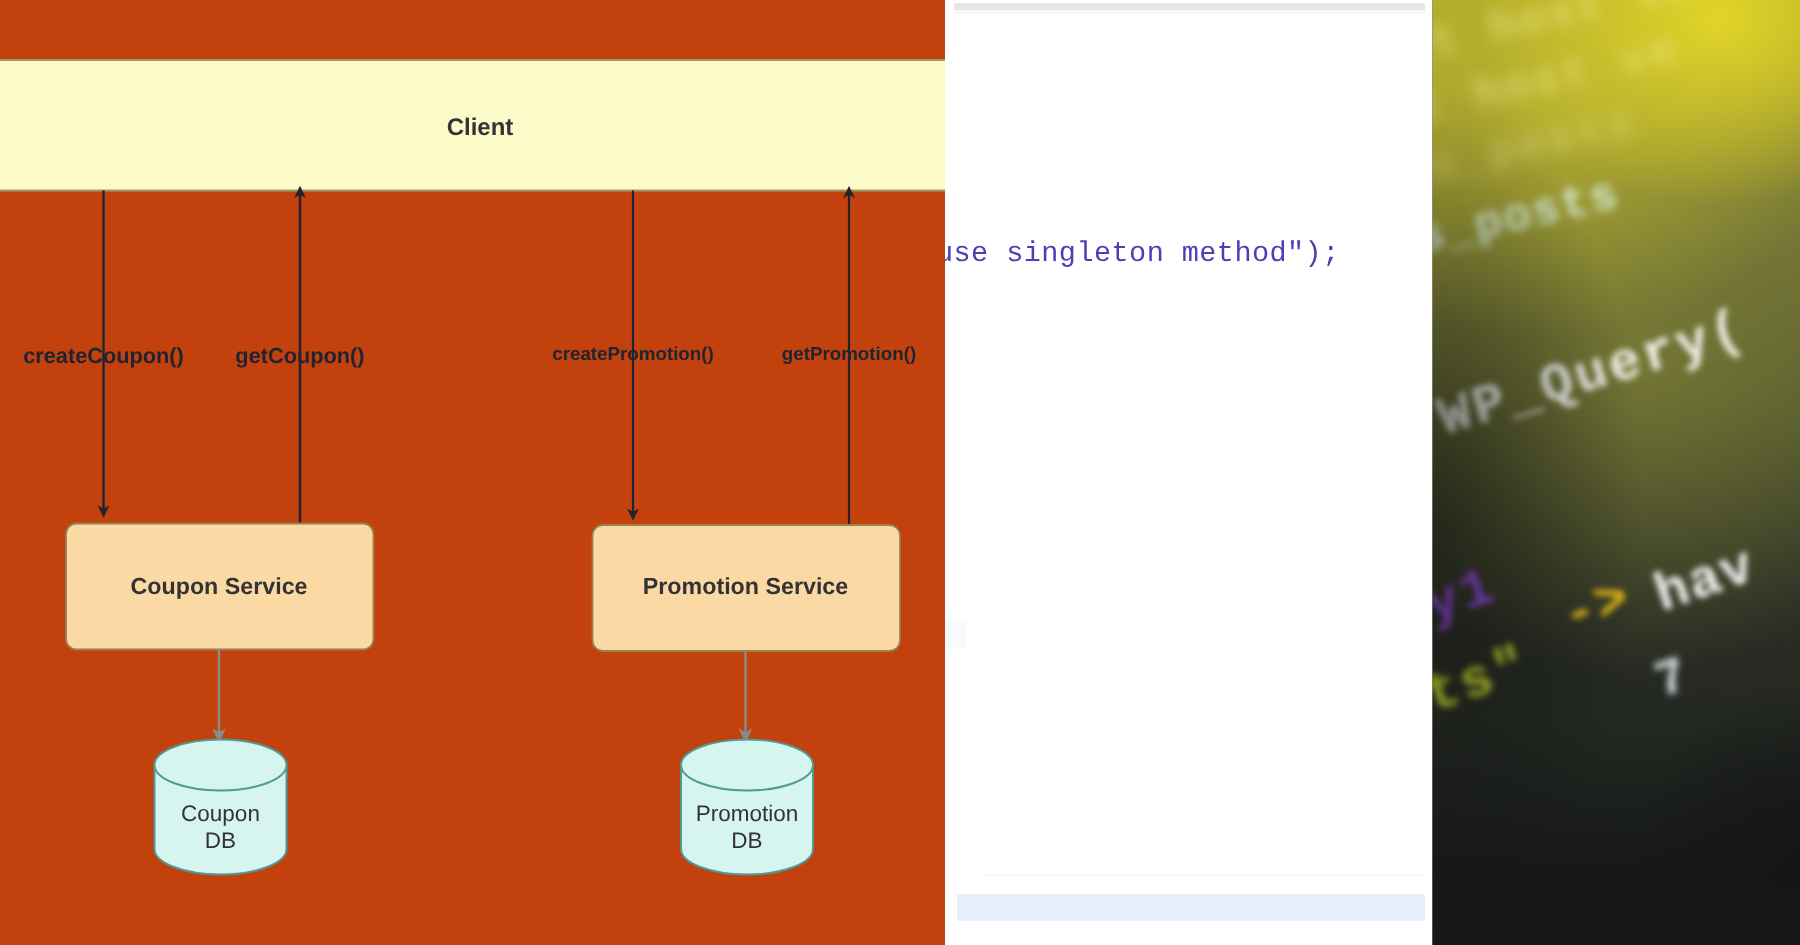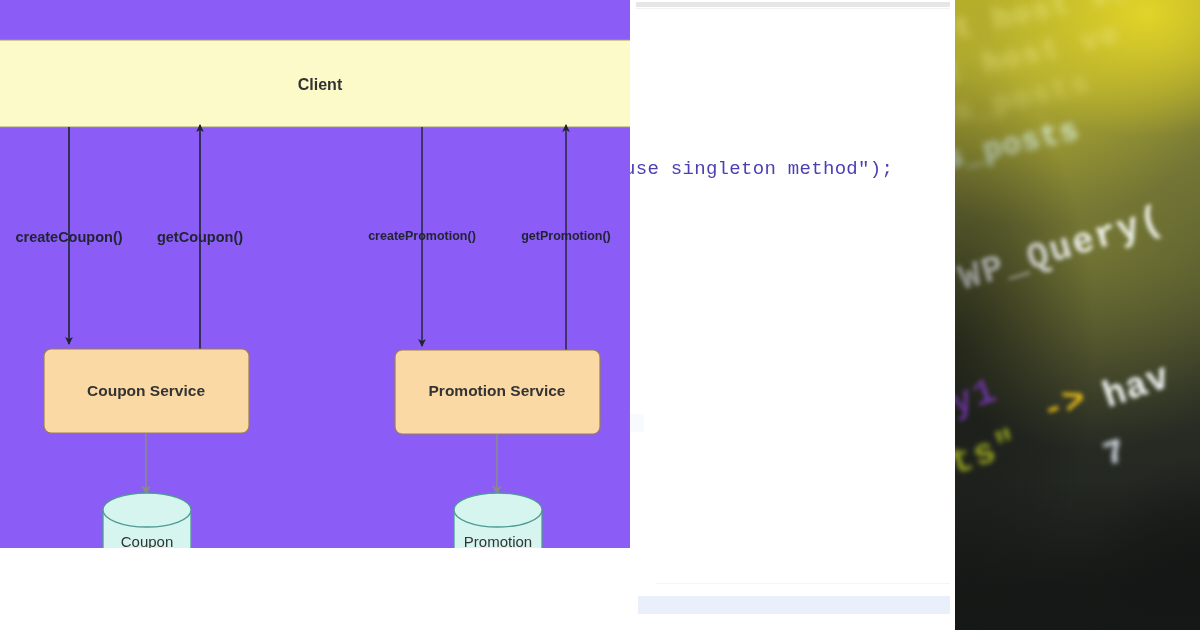--- a/index.html
+++ b/index.html
@@ -21,22 +21,22 @@
     background: #ffffff;
     overflow: hidden;
   }
 
   
   #diagram-panel {
     position: absolute;
     left: 0;
     top: 0;
     width: 630px;
-    height: 548px;
-    background: #8b5cf6;
+    height: 630px;
+    background: #c2410c;
     overflow: hidden;
     text-decoration: underline;
   }
   #diagram-svg {
     position: absolute;
     left: 0;
     top: 0;
   }
   .node-label {
     font-family: "Liberation Sans", sans-serif;

